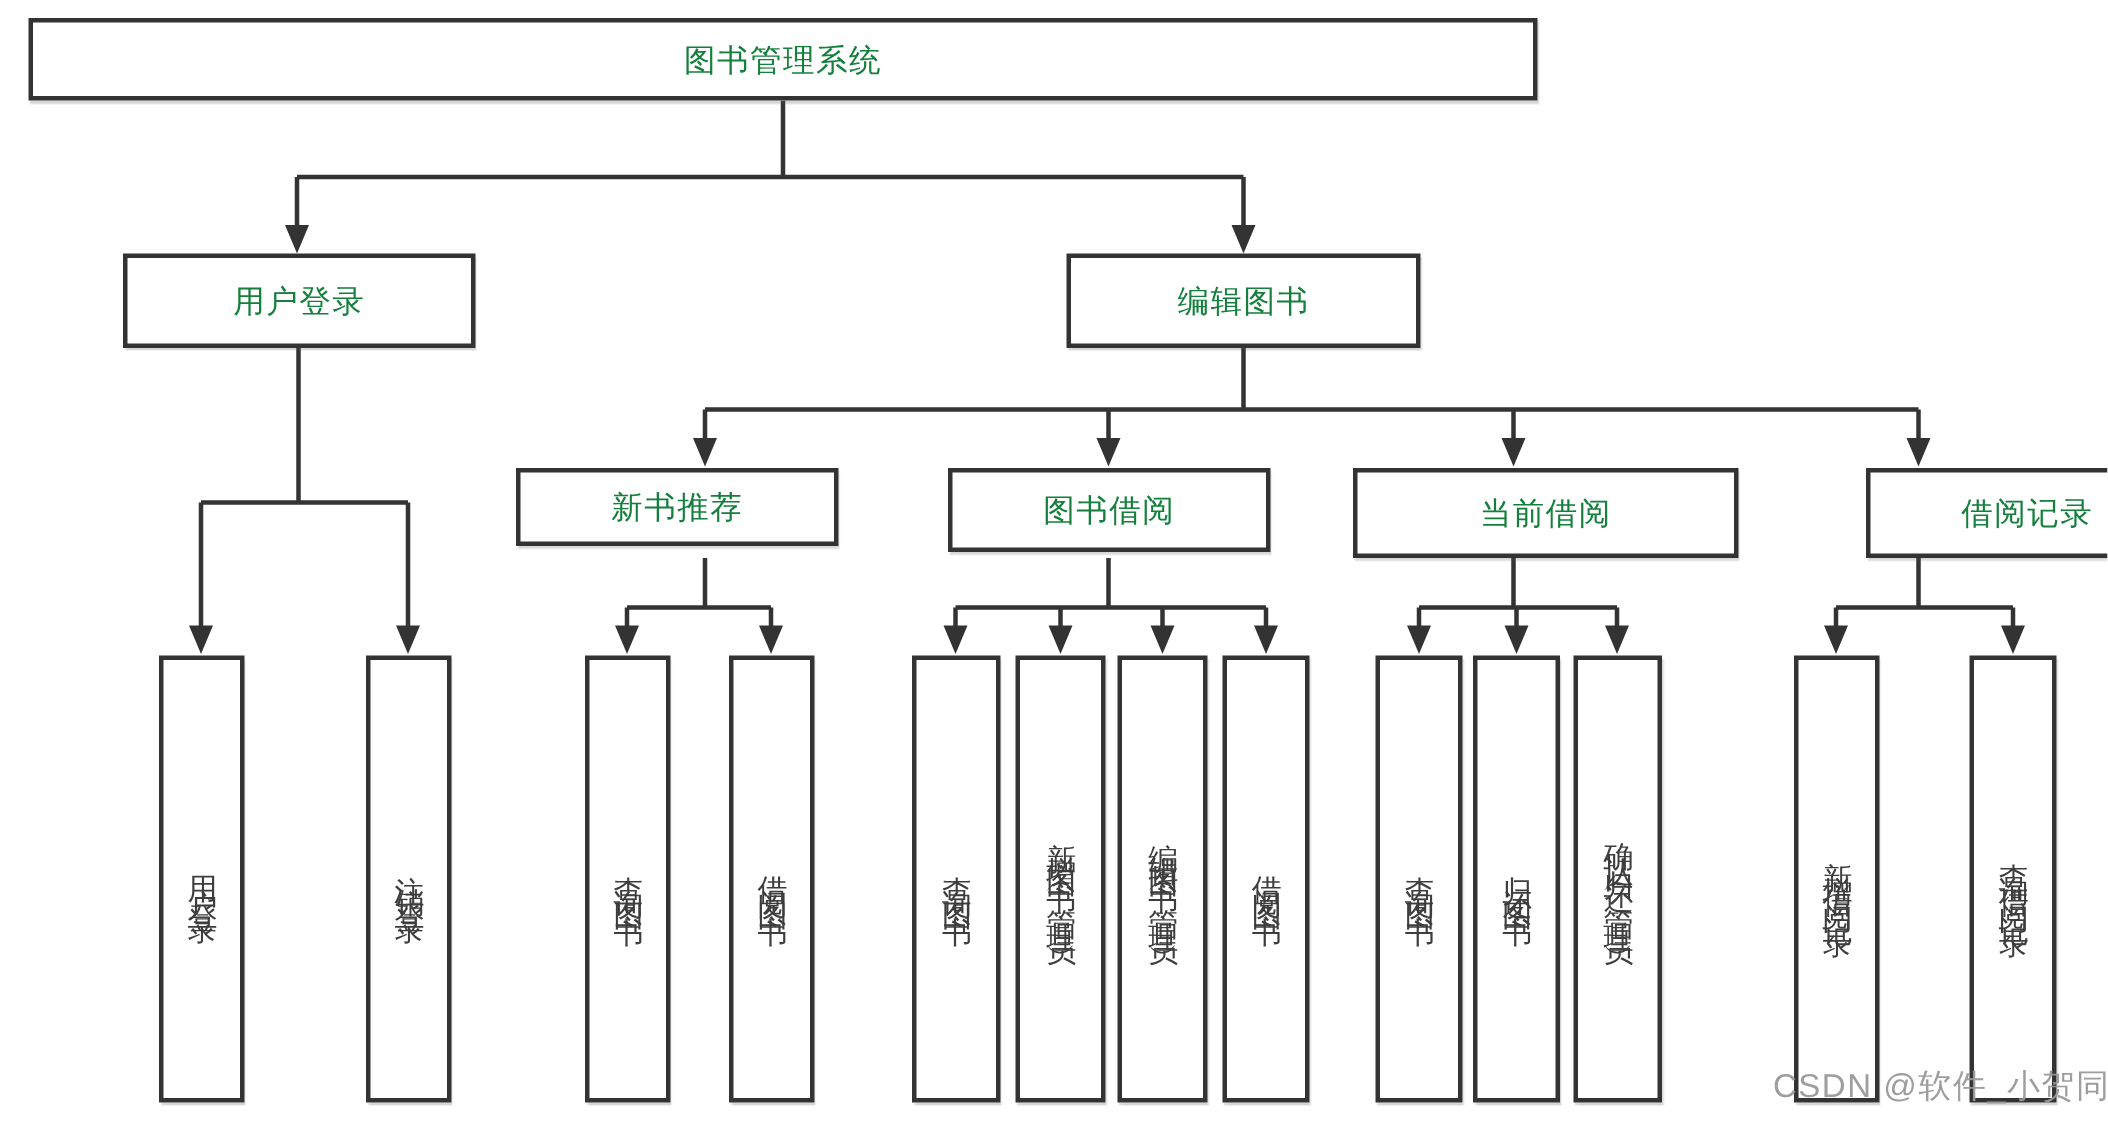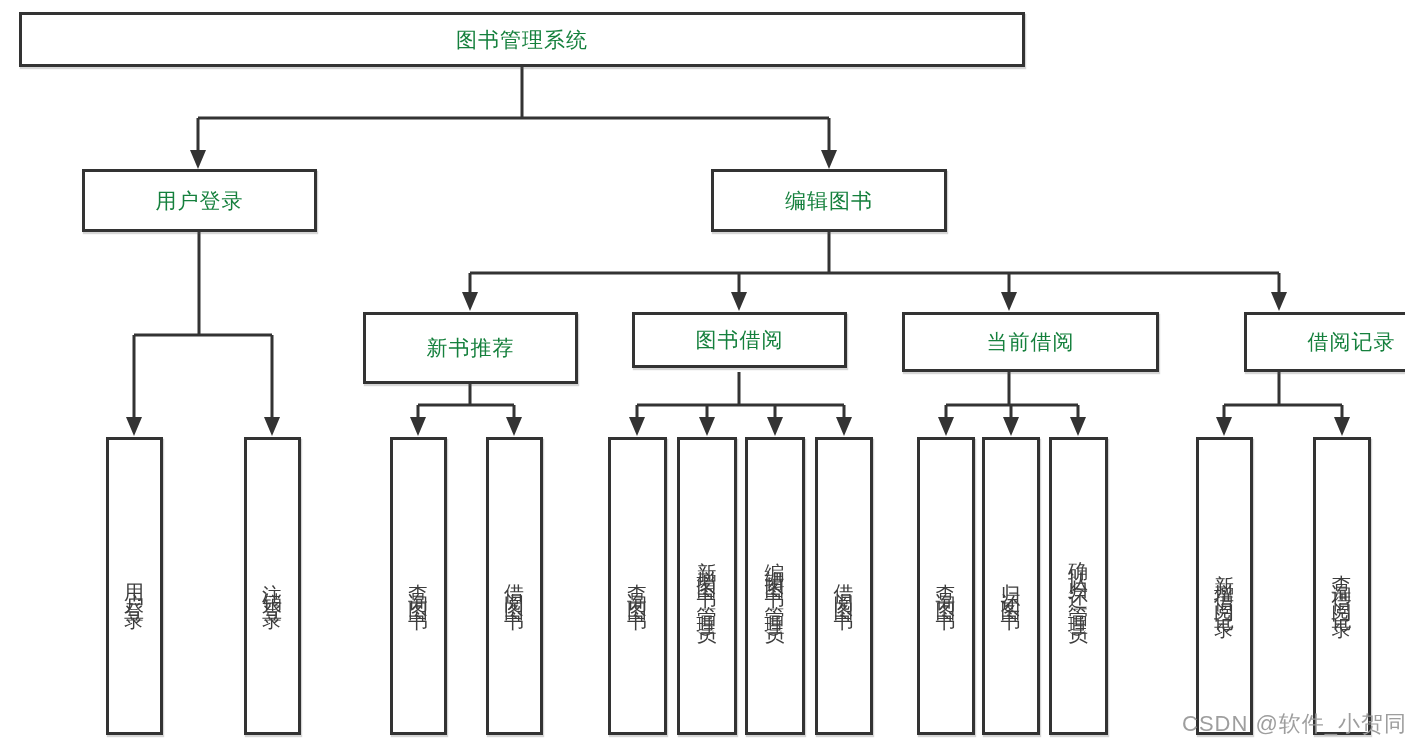--- a/index.html
+++ b/index.html
@@ -103,21 +103,21 @@
              M1070 417 L1086 417 L1078 436 Z
              M1216 417 L1232 417 L1224 436 Z
              M1334 417 L1350 417 L1342 436 Z"></path>
   </svg>
 
   <div class="hbox" style="left:19px; top:12px; width:1006px; height:55px;">图书管理系统</div>
 
   <div class="hbox" style="left:82px; top:169px; width:235px; height:63px;">用户登录</div>
   <div class="hbox" style="left:711px; top:169px; width:236px; height:63px;">编辑图书</div>
 
-  <div class="hbox" style="left:363px; top:312px; width:215px; height:72px;">新书推荐</div>
+  <div class="hbox" style="left:344px; top:312px; width:215px; height:52px;">新书推荐</div>
   <div class="hbox" style="left:632px; top:312px; width:215px; height:56px;">图书借阅</div>
   <div class="hbox" style="left:902px; top:312px; width:257px; height:60px;">当前借阅</div>
   <div class="hbox" style="left:1244px; top:312px; width:215px; height:60px;">借阅记录</div>
 
   <div class="vbox" style="left:106px; width:57px;">
     <span class="vtext">用户登录</span>
   </div>
   <div class="vbox" style="left:244px; width:57px;">
     <span class="vtext">注销登录</span>
   </div>

